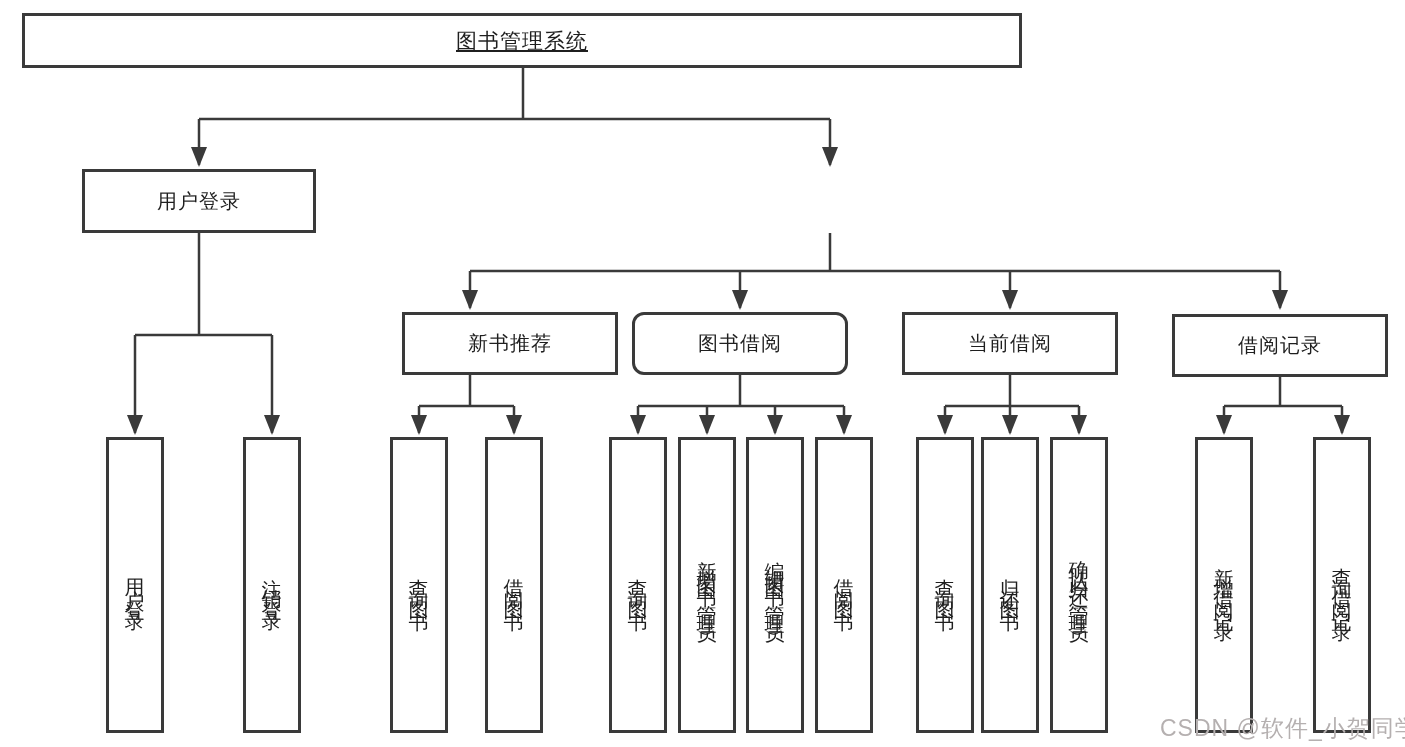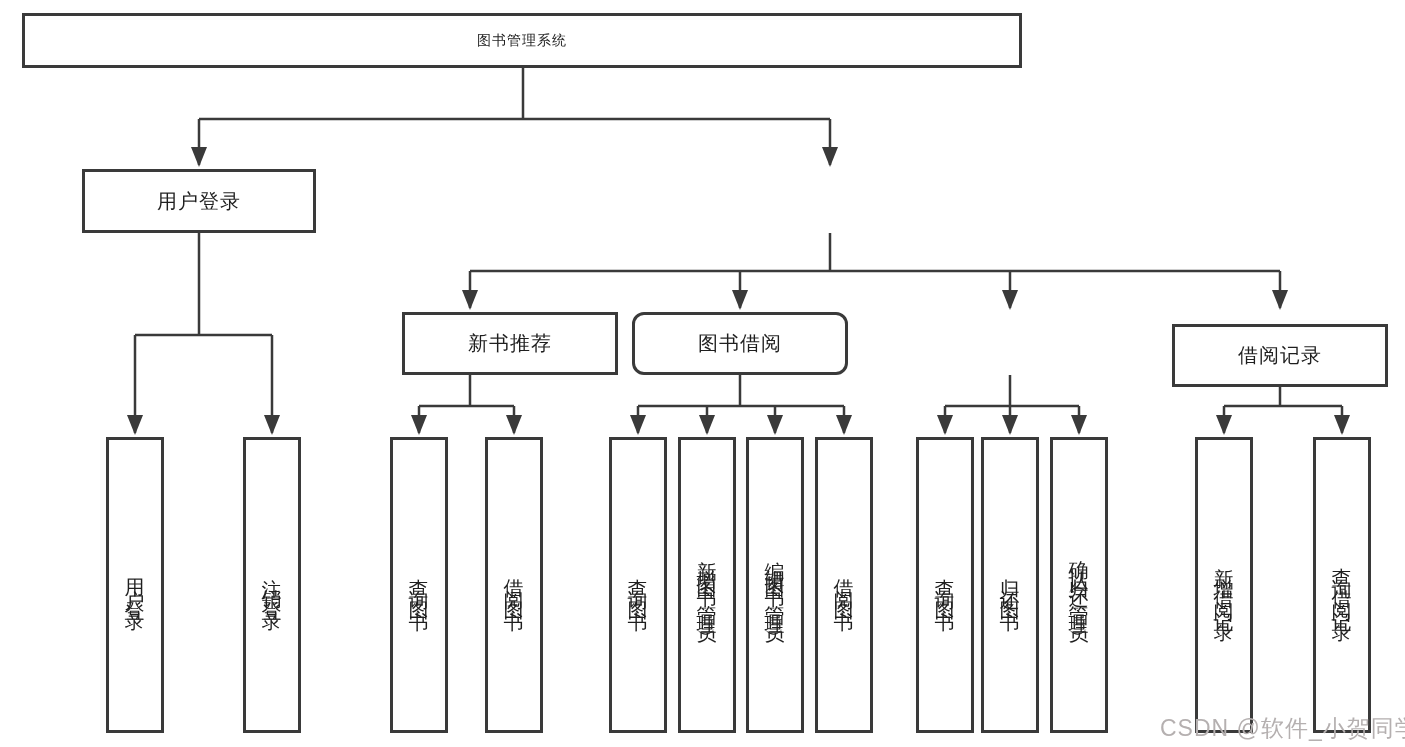--- a/index.html
+++ b/index.html
@@ -13,21 +13,21 @@
   #wires{position:absolute;left:0;top:0;width:1405px;height:747px;z-index:1;}
   .node{
     position:absolute;
     box-sizing:border-box;
     background:#ffffff;
     border:3px solid #3a3a3a;
     display:flex;align-items:center;justify-content:center;
     color:#1f1f1f;
     z-index:2;
   }
-  .node-root{font-size:14px;letter-spacing:1px;}
+  .node-root{font-size:21px;letter-spacing:1px;text-decoration:underline;}
   .node-h{font-size:20px;letter-spacing:1px;}
   .leaf{
     position:absolute;
     box-sizing:border-box;
     background:#ffffff;
     border:3px solid #3a3a3a;
     display:flex;align-items:center;justify-content:center;
     z-index:2;
   }
   .leaf span{
@@ -91,21 +91,22 @@
       <line x1="1342" y1="406" x2="1342" y2="433" marker-end="url(#arrow)"></line>
     </g>
   </svg>
 
   <div class="node node-root" style="left:22px;top:13px;width:1000px;height:55px;">图书管理系统</div>
 
   <div class="node node-h" style="left:82px;top:169px;width:234px;height:64px;">用户登录</div>
 
   <div class="node node-h" style="left:362px;top:312px;width:216px;height:63px;margin-left:40px;">新书推荐</div>
   <div class="node node-h" style="left:632px;top:312px;width:216px;height:63px;border-radius:12px;">图书借阅</div>
-  <div class="node node-h" style="left:1172px;top:324px;width:216px;height:63px;">借阅记录</div>
+  <div class="node node-h" style="left:902px;top:312px;width:216px;height:63px;">当前借阅</div>
+  <div class="node node-h" style="left:1172px;top:314px;width:216px;height:63px;">借阅记录</div>
 
   <div class="leaf" style="left:106px;top:437px;width:58px;height:296px;">
     <span>用户登录</span>
   </div>
   <div class="leaf" style="left:243px;top:437px;width:58px;height:296px;">
     <span>注销登录</span>
   </div>
 
   <div class="leaf" style="left:390px;top:437px;width:58px;height:296px;">
     <span>查询图书</span>

